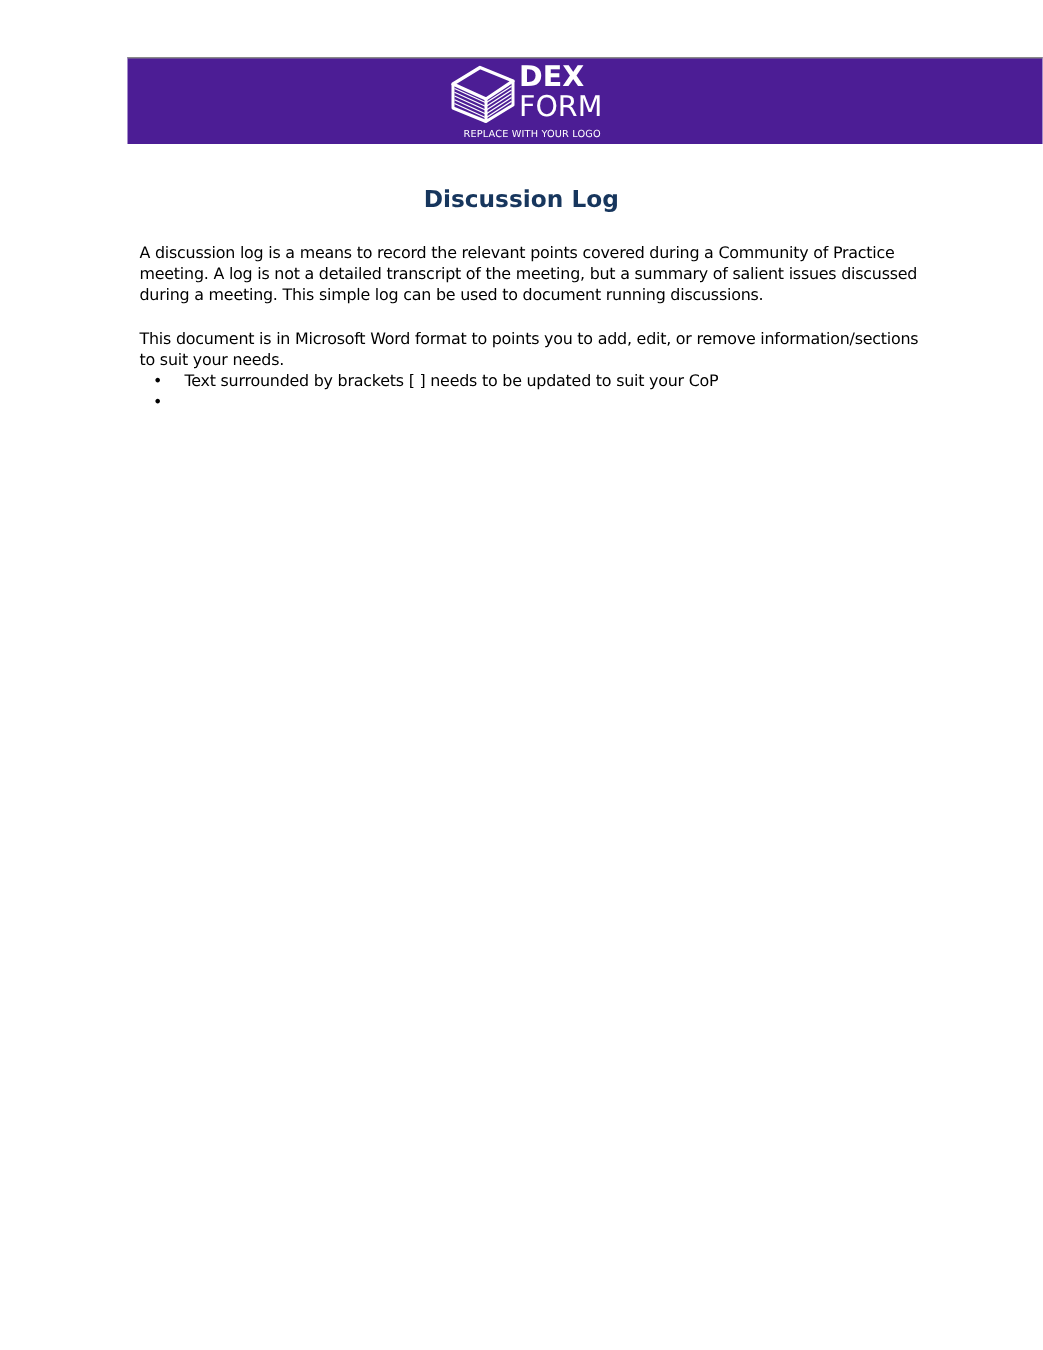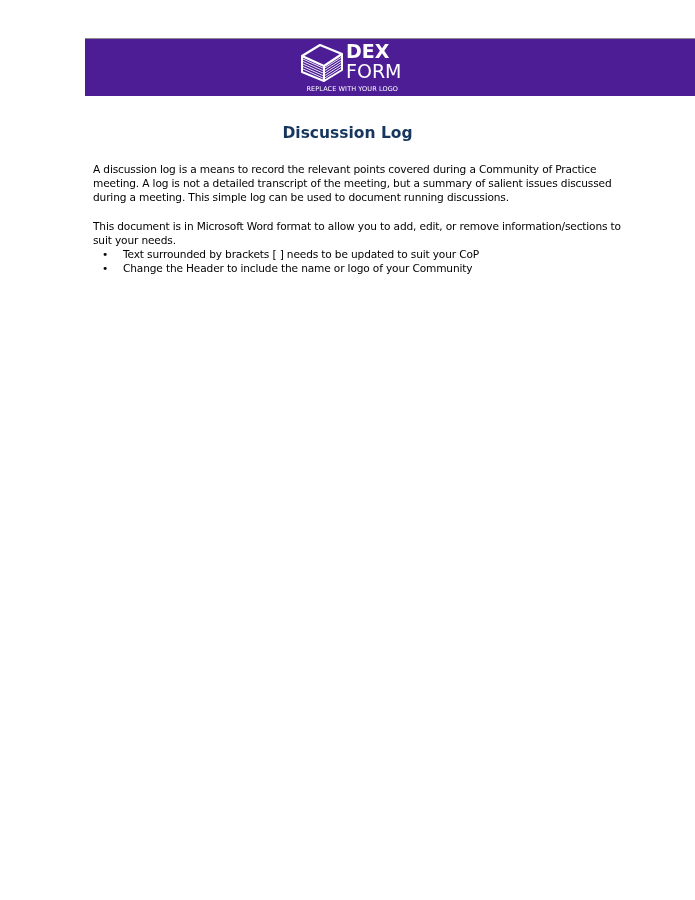--- a/index.html
+++ b/index.html
@@ -54,24 +54,24 @@
       display: block;
     }
     .logo-form {
       font-size: 19px;
       display: block;
       margin-top: 1px;
       font-weight: normal;
     }
     .logo-tagline {
       position: absolute;
-      left: 0px;
+      left: 11px;
       top: 44px;
       width: 100px;
-      text-align: right;
+      text-align: left;
       color: #ffffff;
       font-size: 6.5px;
       letter-spacing: 0.1px;
       white-space: nowrap;
     }
     .doc-title {
       position: absolute;
       left: 0;
       top: 124px;
       width: 695px;
@@ -141,24 +141,23 @@
       <span class="logo-form">FORM</span>
     </div>
     <div class="logo-tagline">REPLACE WITH YOUR LOGO</div>
   </div>
 </div>
 
 <div class="doc-title">Discussion Log</div>
 
 <p class="body-text para-1" style="margin:0">A discussion log is a means to record the relevant points covered during a Community of Practice meeting.  A log is not a detailed transcript of the meeting, but a summary of salient issues discussed during a meeting.  This simple log can be used to document running discussions.</p>
 
-<p class="body-text para-2" style="margin:0">This document is in Microsoft Word format to allow you to add, edit, or remove information/sections to suit your needs.</p>
+<p class="body-text para-2" style="margin:0">This document is in Microsoft Word format to points you to add, edit, or remove information/sections to suit your needs.</p>
 
 <ul class="bullet-list">
   <li>
     <span class="bullet-glyph">•</span>
     <span>Text surrounded by brackets [ ] needs to be updated to suit your CoP</span>
   </li>
   <li>
     <span class="bullet-glyph">•</span>
-    <span>Change the Header to include the name or logo of your Community</span>
   </li>
 </ul>
 
 </body></html>

